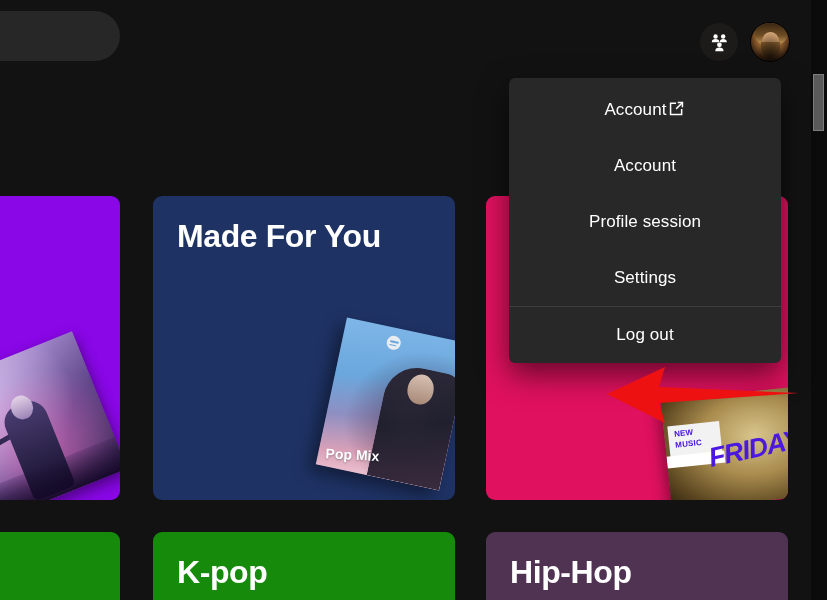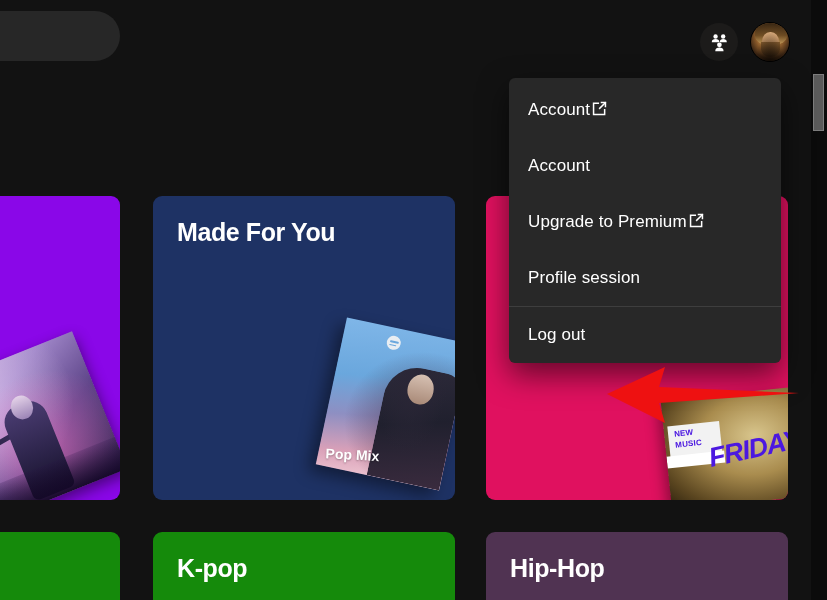--- a/index.html
+++ b/index.html
@@ -138,21 +138,21 @@
   .card {
     position: absolute;
     border-radius: 9px;
     overflow: hidden;
   }
   .card-title {
     position: absolute;
     left: 24px;
     top: 22px;
     color: #fff;
-    font-size: 25px;
+    font-size: 32px;
     font-weight: bold;
     letter-spacing: -0.4px;
     white-space: nowrap;
   }
 
   
   .card-live   { left: -38px; top: 0; width: 158px; height: 304px; background: #8a07e8; }
   .card-mfy    { left: 153px; top: 0; width: 302px; height: 304px; background: #1e3264; }
   .card-charts { left: 486px; top: 0; width: 302px; height: 304px; background: #e0115f; }
 
@@ -330,21 +330,21 @@
     background: #282828;
     border-radius: 6px;
     box-shadow: 0 12px 30px rgba(0,0,0,.55);
     padding: 4px 0 0 0;
     z-index: 40;
   }
   .menu-item {
     height: 56px;
     display: flex;
     align-items: center;
-    justify-content: flex-start;
+    justify-content: center;
     padding: 0 19px 0 19px;
     box-sizing: border-box;
     cursor: pointer;
   }
   .menu-item-label {
     color: #ffffff;
     font-size: 17px;
     font-weight: 400;
     letter-spacing: .1px;
   }
@@ -456,35 +456,28 @@
           <path d="M19.3 4.7L12.2 11.8"></path>
           <path d="M18.5 13.5V19.5H4.5V5.5H10.5"></path>
         </svg>
       </span>
     </div>
 
     <div class="menu-item">
       <span class="menu-item-label">Account</span>
     </div>
 
-    <div class="menu-item">
-      <span class="menu-item-label">Upgrade to Premium</span>
-      <span class="ext-icon">
-        <svg width="19" height="19" viewBox="0 0 24 24" fill="none" stroke="#ffffff" stroke-width="1.9" stroke-linecap="square">
-          <path d="M14.5 4.5H19.5V9.5"></path>
-          <path d="M19.3 4.7L12.2 11.8"></path>
-          <path d="M18.5 13.5V19.5H4.5V5.5H10.5"></path>
-        </svg>
-      </span>
-    </div>
 
     <div class="menu-item">
       <span class="menu-item-label">Profile session</span>
     </div>
 
+    <div class="menu-item">
+      <span class="menu-item-label">Settings</span>
+    </div>
 
     <div class="menu-sep"></div>
 
     <div class="menu-item">
       <span class="menu-item-label">Log out</span>
     </div>
   </div>
 
   <div class="arrow">
     <svg width="192" height="62" viewBox="0 0 192 62" aria-hidden="true">

